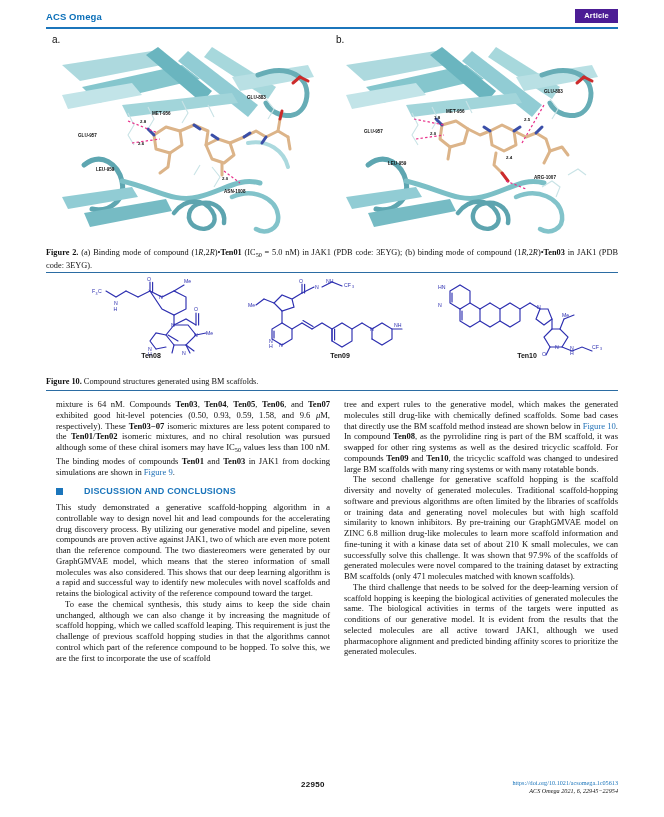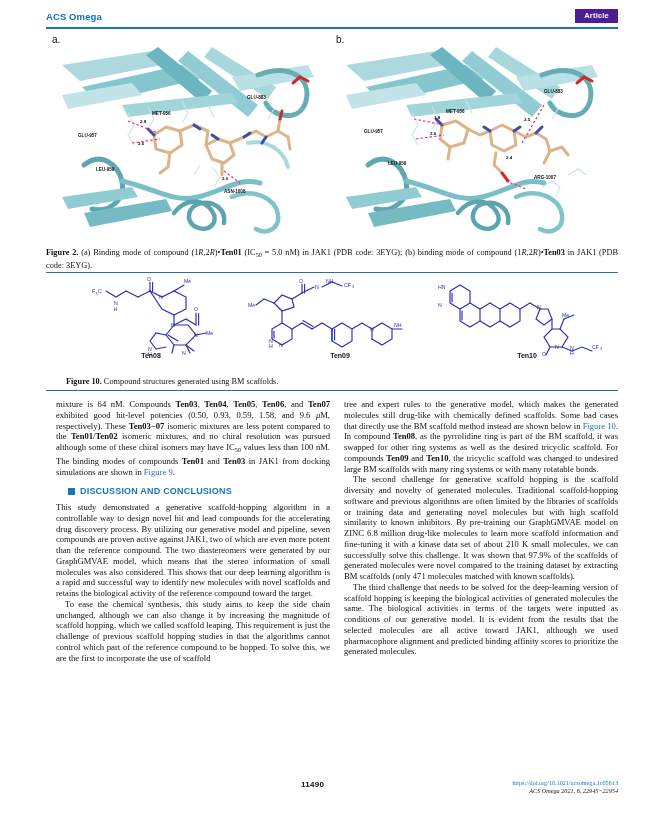--- a/index.html
+++ b/index.html
@@ -42,38 +42,38 @@
 
   
   .fig10{position:absolute;left:46px;top:277px;width:572px;height:96px;}
   .struct{position:absolute;top:0;height:80px;}
   .s1{left:12px;width:186px;}
   .s2{left:196px;width:196px;}
   .s3{left:390px;width:182px;}
   .cmpname{position:absolute;bottom:-2px;width:100%;text-align:center;
            font-family:"Liberation Sans",sans-serif;font-size:7px;font-weight:bold;color:#111;}
   .fig10cap{position:absolute;left:46px;top:376px;width:572px;
-            font-size:8.3px;line-height:11px;color:#111;margin-left:20px;}
+            font-size:8.3px;line-height:11px;color:#111;}
   .rulefig2{position:absolute;left:46px;top:390px;width:572px;height:1px;background:#2b6ca3;}
 
   
   .col{position:absolute;top:399px;width:274px;font-size:8.6px;line-height:10.75px;
        text-align:justify;color:#111;}
   .colL{left:56px;}
   .colR{left:344px;}
   .col p{margin:0;text-indent:0;}
   .col p.ind{text-indent:9px;}
   .col b{font-weight:bold;}
   .col i{font-style:italic;}
   .lnk{color:#1f6fb5;}
   .sub{font-size:6.2px;vertical-align:-2px;}
 
-  .sechead{margin:9px 0 5px 12px;font-family:"Liberation Sans",sans-serif;
+  .sechead{margin:9px 0 5px 0;font-family:"Liberation Sans",sans-serif;
            font-size:9px;font-weight:bold;color:#1b75bb;letter-spacing:.2px;
-           display:flex;align-items:center;gap:5px;}
+           display:flex;align-items:center;gap:21px;}
   .sqr{display:inline-block;width:7px;height:7px;background:#1b75bb;}
 
   
   .pagenum{position:absolute;left:301px;top:780px;font-family:"Liberation Sans",sans-serif;
            font-size:8px;font-weight:bold;color:#111;letter-spacing:.3px;}
   .foot{position:absolute;right:46px;top:779px;text-align:right;
         font-size:6.2px;line-height:8.4px;}
   .footdoi{color:#1b75bb;display:block;}
   .footcite{color:#111;font-style:italic;display:block;}
 </style>
@@ -407,19 +407,19 @@
   </div>
 
   <div class="col colR">
     <p>tree and expert rules to the generative model, which makes the generated molecules still drug-like with chemically defined scaffolds. Some bad cases that directly use the BM scaffold method instead are shown below in <span class="lnk">Figure 10</span>. In compound <b>Ten08</b>, as the pyrrolidine ring is part of the BM scaffold, it was swapped for other ring systems as well as the desired tricyclic scaffold. For compounds <b>Ten09</b> and <b>Ten10</b>, the tricyclic scaffold was changed to undesired large BM scaffolds with many ring systems or with many rotatable bonds.</p>
 
     <p class="ind">The second challenge for generative scaffold hopping is the scaffold diversity and novelty of generated molecules. Traditional scaffold-hopping software and previous algorithms are often limited by the libraries of scaffolds or training data and generating novel molecules but with high scaffold similarity to known inhibitors. By pre-training our GraphGMVAE model on ZINC 6.8 million drug-like molecules to learn more scaffold information and fine-tuning it with a kinase data set of about 210 K small molecules, we can successfully solve this challenge. It was shown that 97.9% of the scaffolds of generated molecules were novel compared to the training dataset by extracting BM scaffolds (only 471 molecules matched with known scaffolds).</p>
 
     <p class="ind">The third challenge that needs to be solved for the deep-learning version of scaffold hopping is keeping the biological activities of generated molecules the same. The biological activities in terms of the targets were inputted as conditions of our generative model. It is evident from the results that the selected molecules are all active toward JAK1, although we used pharmacophore alignment and predicted binding affinity scores to prioritize the generated molecules.</p>
   </div>
 
-  <div class="pagenum">11490</div>
+  <div class="pagenum">22950</div>
   <div class="foot">
     <span class="footdoi">https://doi.org/10.1021/acsomega.1c05613</span>
     <span class="footcite">ACS Omega 2021, 6, 22945−22954</span>
   </div>
 
 </div>
 
 </body></html>

